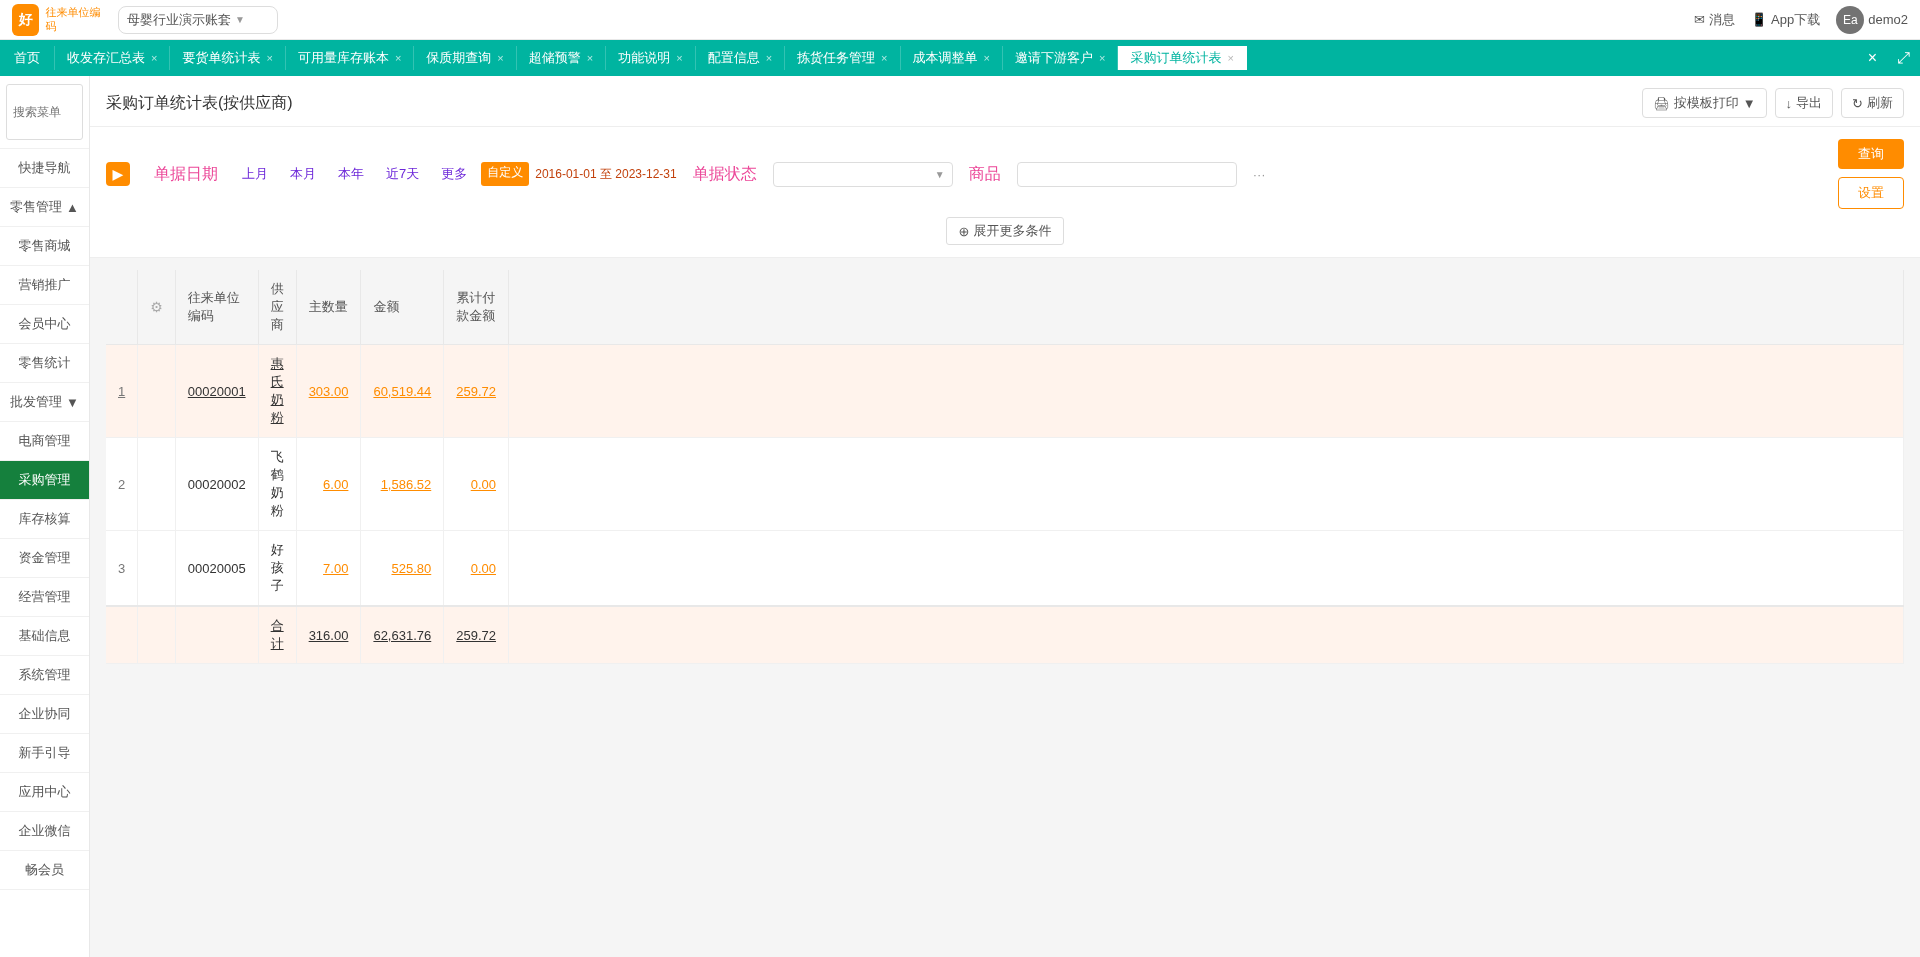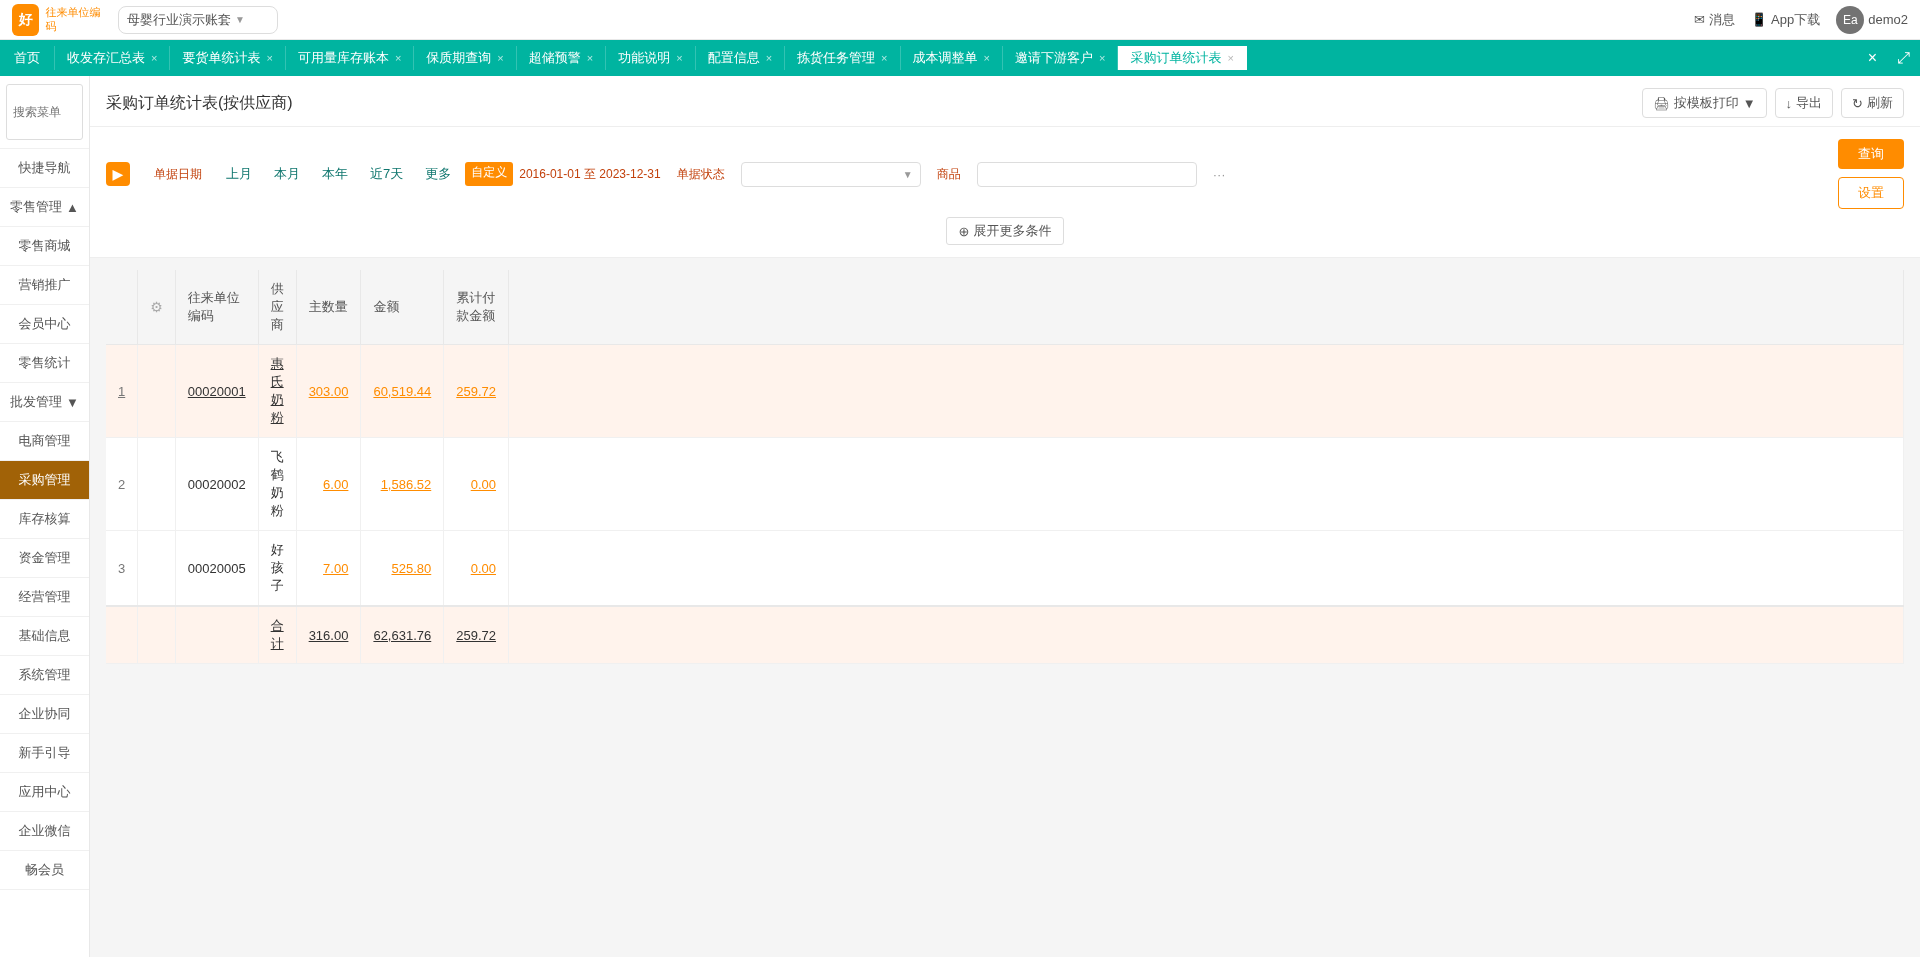--- a/index.html
+++ b/index.html
@@ -25,41 +25,41 @@
     .nav-home { padding: 0 14px; }
     .nav-end { display: flex; align-items: center; margin-left: auto; }
     .nav-end-btn { color: white; padding: 0 10px; cursor: pointer; font-size: 16px; height: 36px; display: flex; align-items: center; }
 
     
     .layout { display: flex; height: calc(957px - 76px); }
 
     
     .sidebar { width: 90px; background: #fff; border-right: 1px solid #e8e8e8; display: flex; flex-direction: column; overflow-y: auto; }
     .sidebar-item { padding: 10px 0; text-align: center; color: #555; font-size: 13px; cursor: pointer; border-bottom: 1px solid #f0f0f0; }
-    .sidebar-item.active { background: #a16207; color: white; }
+    .sidebar-item.active { background: #15803d; color: white; }
     .sidebar-item.has-arrow { display: flex; align-items: center; justify-content: center; gap: 4px; }
     .sidebar-search { padding: 8px 6px; border-bottom: 1px solid #f0f0f0; }
     .sidebar-search input { width: 100%; border: 1px solid #ddd; border-radius: 3px; padding: 20px 6px; font-size: 12px; color: #555; }
 
     
     .main { flex: 1; overflow: auto; background: #f5f5f5; }
     .page-header { display: flex; align-items: center; justify-content: space-between; padding: 12px 16px 8px; background: #fff; border-bottom: 1px solid #eee; }
     .page-title { font-size: 16px; color: #333; font-weight: 500; }
     .page-actions { display: flex; align-items: center; gap: 8px; }
     .btn-print { display: flex; align-items: center; gap: 4px; border: 1px solid #ddd; border-radius: 4px; padding: 5px 10px; background: #fff; cursor: pointer; color: #555; font-size: 13px; }
     .btn-export { display: flex; align-items: center; gap: 4px; border: 1px solid #ddd; border-radius: 4px; padding: 5px 10px; background: #fff; cursor: pointer; color: #555; font-size: 13px; }
     .btn-refresh { display: flex; align-items: center; gap: 4px; border: 1px solid #ddd; border-radius: 4px; padding: 5px 10px; background: #fff; cursor: pointer; color: #555; font-size: 13px; }
 
     
     .filter-area { background: #fff; padding: 12px 16px; border-bottom: 1px solid #eee; }
     .filter-row { display: flex; align-items: center; gap: 16px; margin-bottom: 8px; }
-    .filter-label { color: #c2410c; font-size: 12px; white-space: nowrap; }
+    .filter-label { color: #ec4899; font-size: 16px; white-space: nowrap; }
     .filter-dates { display: flex; align-items: center; gap: 6px; font-size: 13px; color: #555; }
     .filter-date-quick { display: flex; gap: 6px; }
-    .date-btn { padding: 3px 8px; border: none; background: none; cursor: pointer; color: #0f766e; font-size: 13px; border-radius: 3px; }
+    .date-btn { padding: 3px 8px; border: none; background: none; cursor: pointer; color: #6d28d9; font-size: 13px; border-radius: 3px; }
     .date-range { color: #c2410c; font-size: 12px; }
     .custom-tag { background: #ff8c00; color: white; padding: 2px 6px; border-radius: 3px; font-size: 12px; }
     .filter-select { border: 1px solid #ddd; border-radius: 4px; padding: 4px 24px 4px 8px; font-size: 13px; color: #555; background: #fff; appearance: none; min-width: 180px; cursor: pointer; }
     .filter-input { border: 1px solid #ddd; border-radius: 4px; padding: 4px 8px; font-size: 13px; color: #555; min-width: 220px; }
     .filter-more { display: flex; align-items: center; justify-content: center; }
     .expand-btn { display: flex; align-items: center; gap: 4px; color: #555; font-size: 13px; cursor: pointer; padding: 4px 12px; border: 1px solid #ddd; border-radius: 3px; background: #fff; }
     .btn-query { background: #ff8c00; color: white; border: none; border-radius: 4px; padding: 6px 20px; font-size: 13px; cursor: pointer; }
     .btn-settings { background: #fff; color: #ff8c00; border: 1px solid #ff8c00; border-radius: 4px; padding: 6px 0; font-size: 13px; cursor: pointer; }
     .filter-toggle { width: 24px; height: 24px; background: #ff8c00; border-radius: 4px; display: flex; align-items: center; justify-content: center; color: white; cursor: pointer; font-size: 14px; margin-right: 8px; }
 

